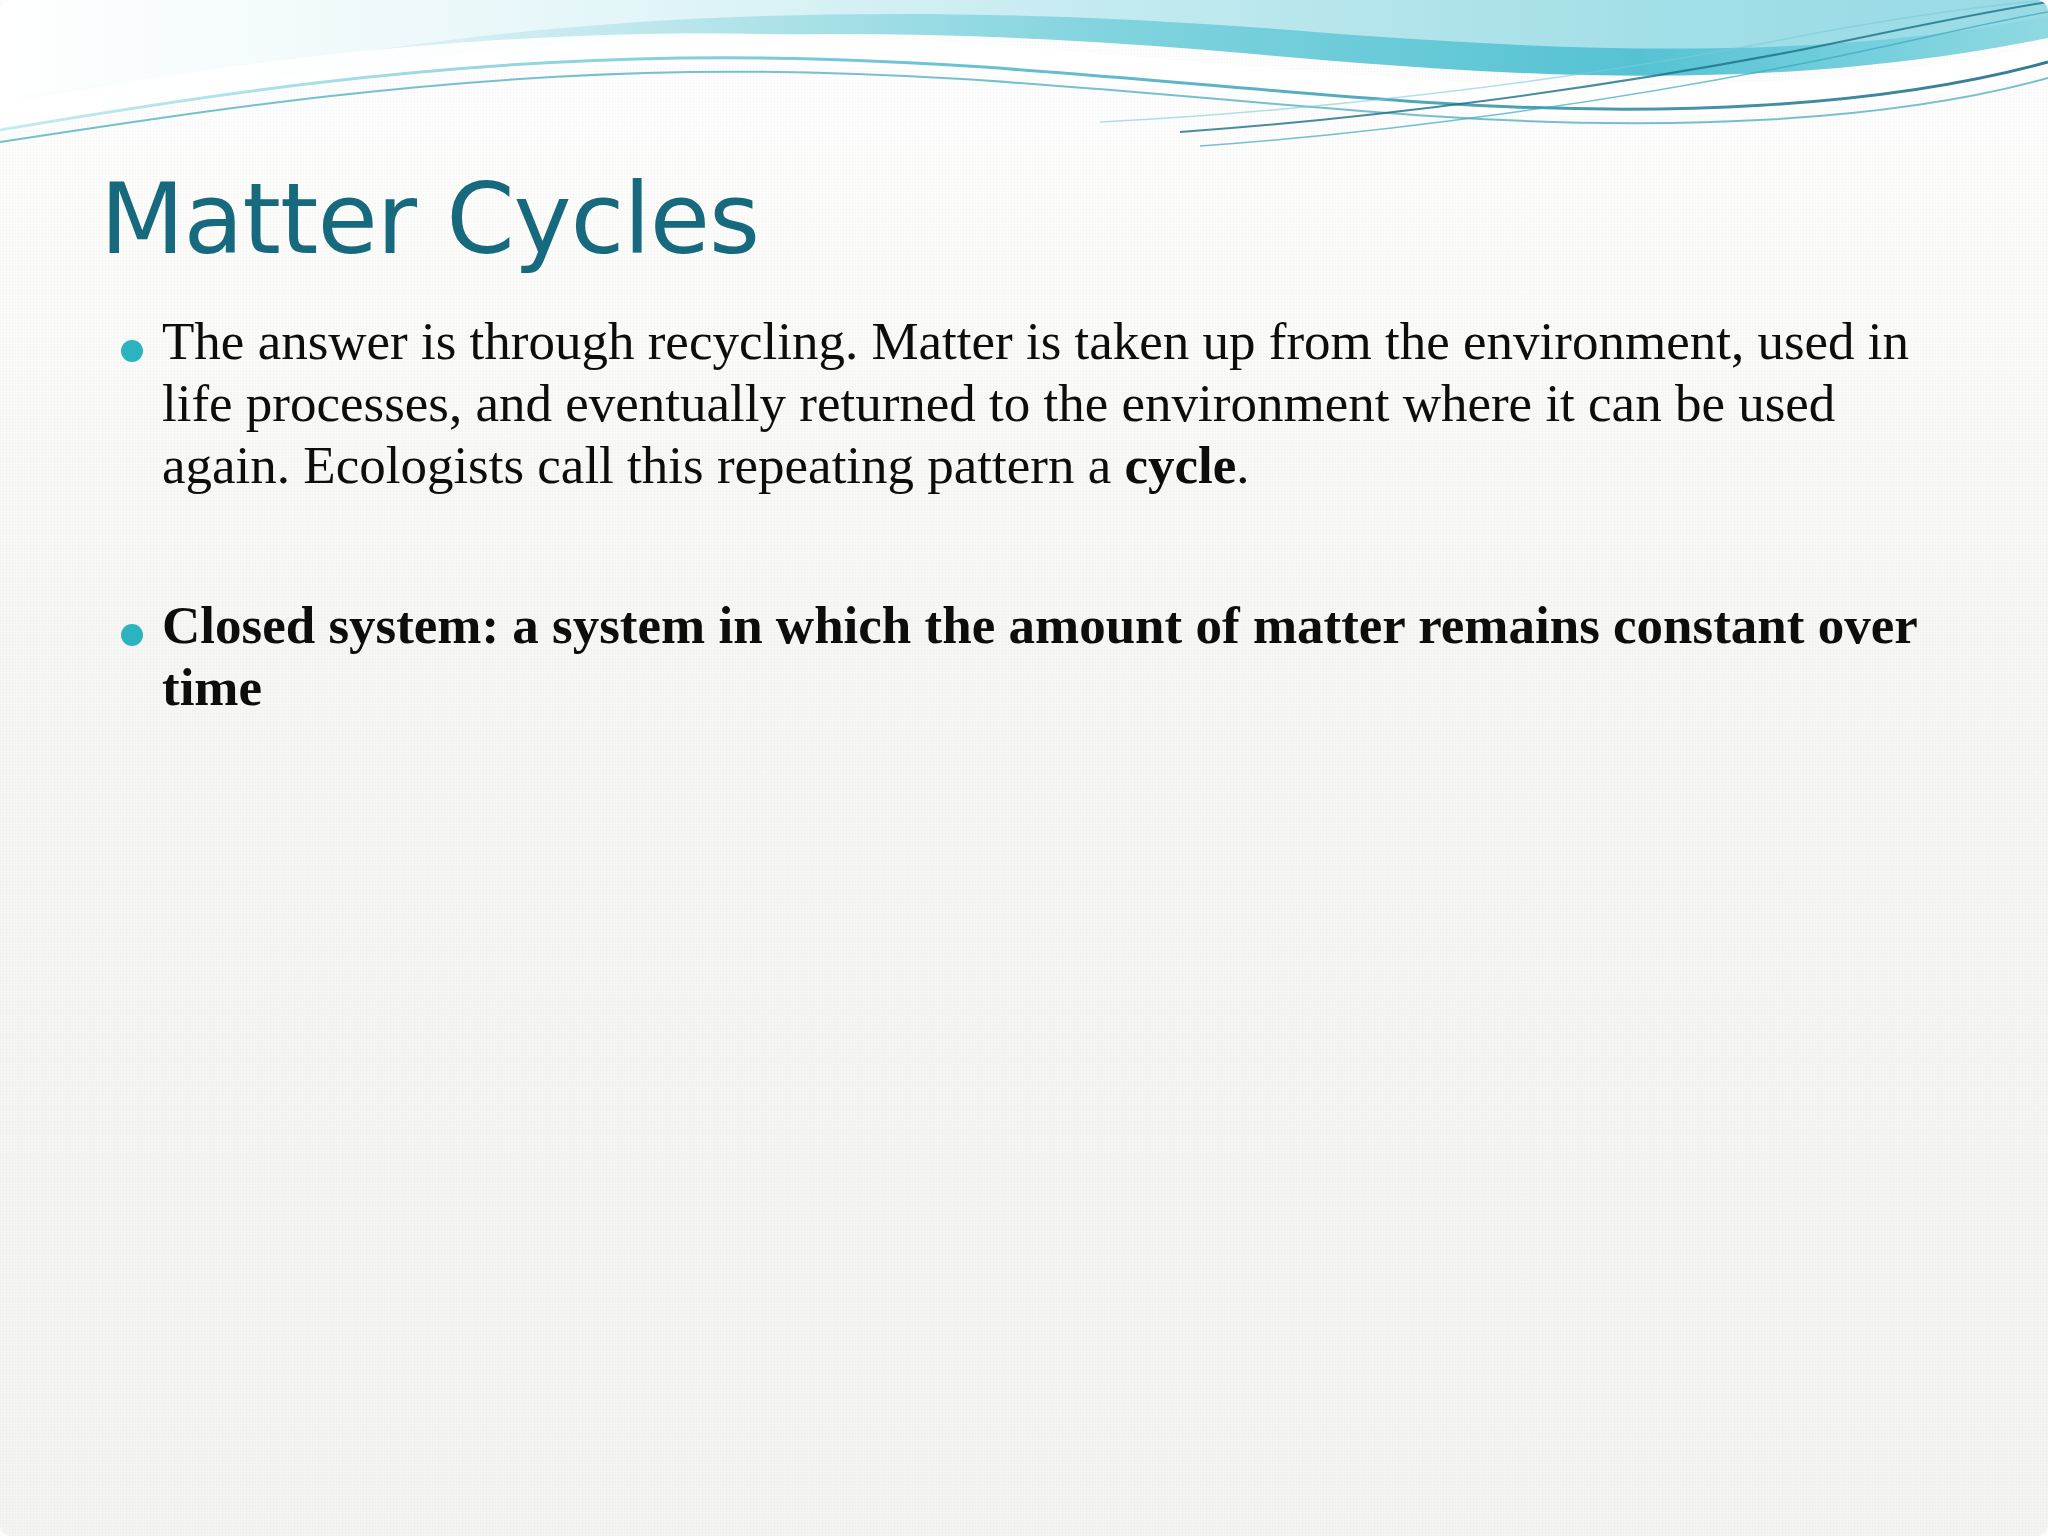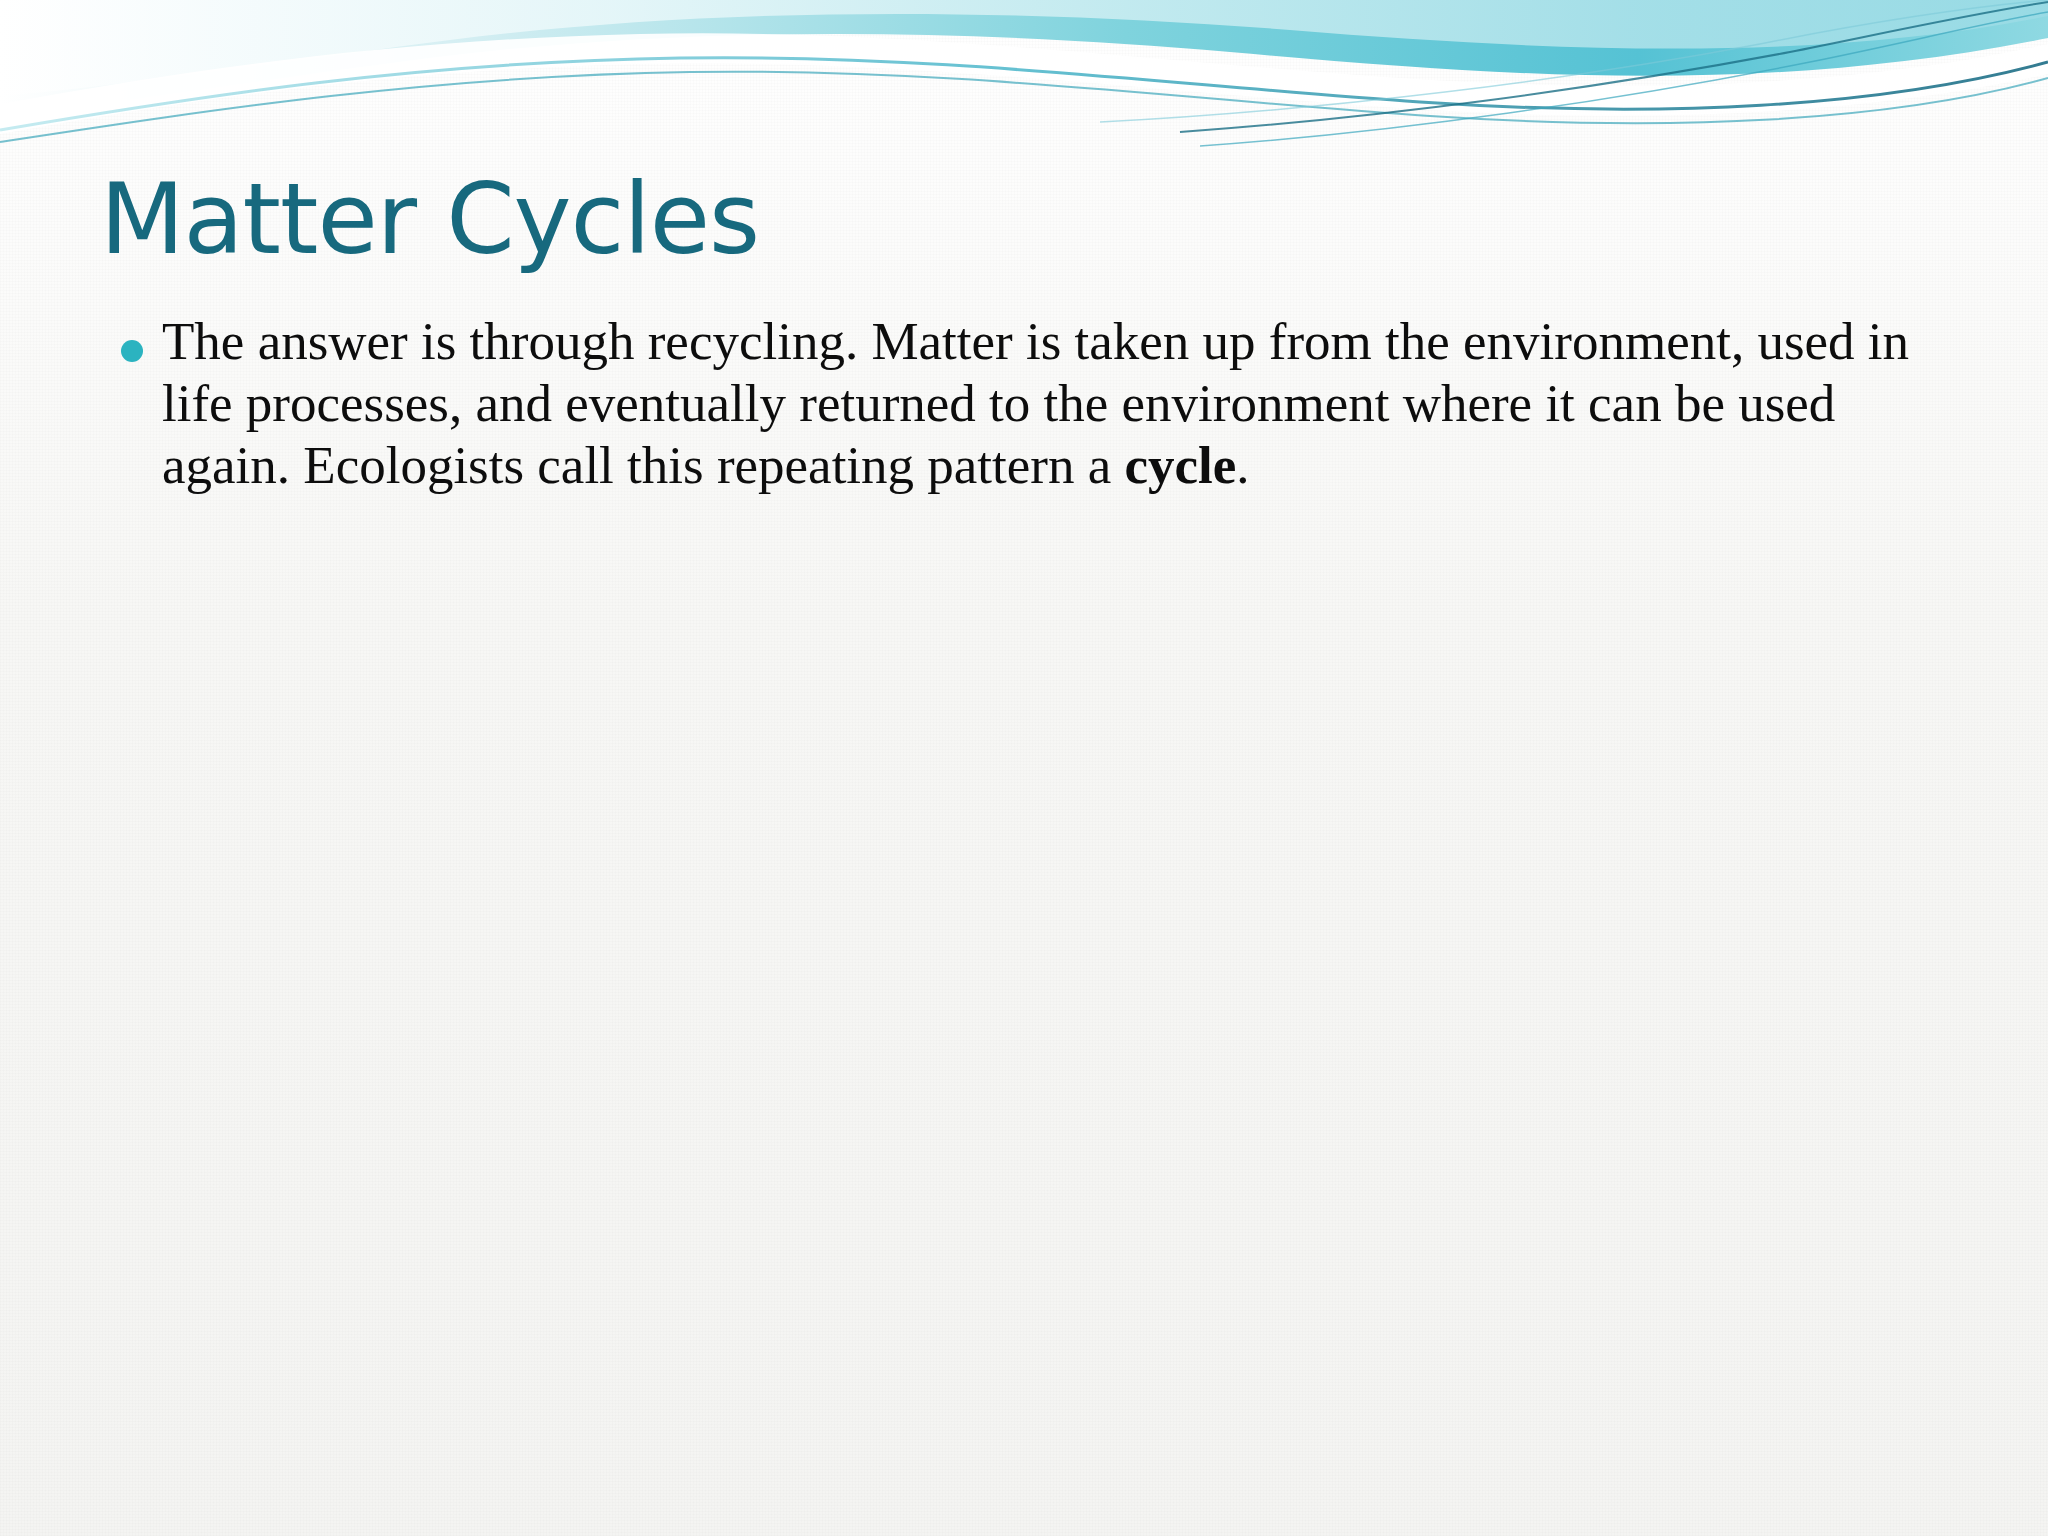--- a/index.html
+++ b/index.html
@@ -15,20 +15,21 @@
   }
   .slide {
     position: relative;
     width: 2048px;
     height: 1536px;
     background:
       repeating-linear-gradient(0deg, rgba(0,0,0,0.012) 0px, rgba(0,0,0,0.012) 1px, rgba(255,255,255,0) 1px, rgba(255,255,255,0) 3px),
       repeating-linear-gradient(90deg, rgba(0,0,0,0.012) 0px, rgba(0,0,0,0.012) 1px, rgba(255,255,255,0) 1px, rgba(255,255,255,0) 3px),
       linear-gradient(180deg, #ffffff 0%, #f7f7f5 40%, #f4f4f2 100%);
     overflow: hidden;
+    border-radius: 12px;
   }
   .deco-top {
     position: absolute;
     top: 0;
     left: 0;
     width: 2048px;
     height: 220px;
     pointer-events: none;
   }
   .title {
@@ -128,18 +129,24 @@
 
     <div class="bullet-row">
       <span class="bullet-dot">
           <i></i>
         </span>
       <div class="bullet-text"><span>The answer is through recycling. Matter is taken up from the environment, used in life processes, and eventually returned to the environment where it can be used again. Ecologists call this repeating pattern a </span><b class="inline-bold">cycle</b><span>.</span></div>
     </div>
 
     <div class="spacer-1"></div>
 
+    <div class="bullet-row">
+      <span class="bullet-dot">
+          <i></i>
+        </span>
+      <div class="bullet-text bold">Closed system: a system in which the amount of matter remains constant over time</div>
+    </div>
 
     <div class="spacer-2"></div>
 
 
   </div>
 </div>
 
 </body></html>

